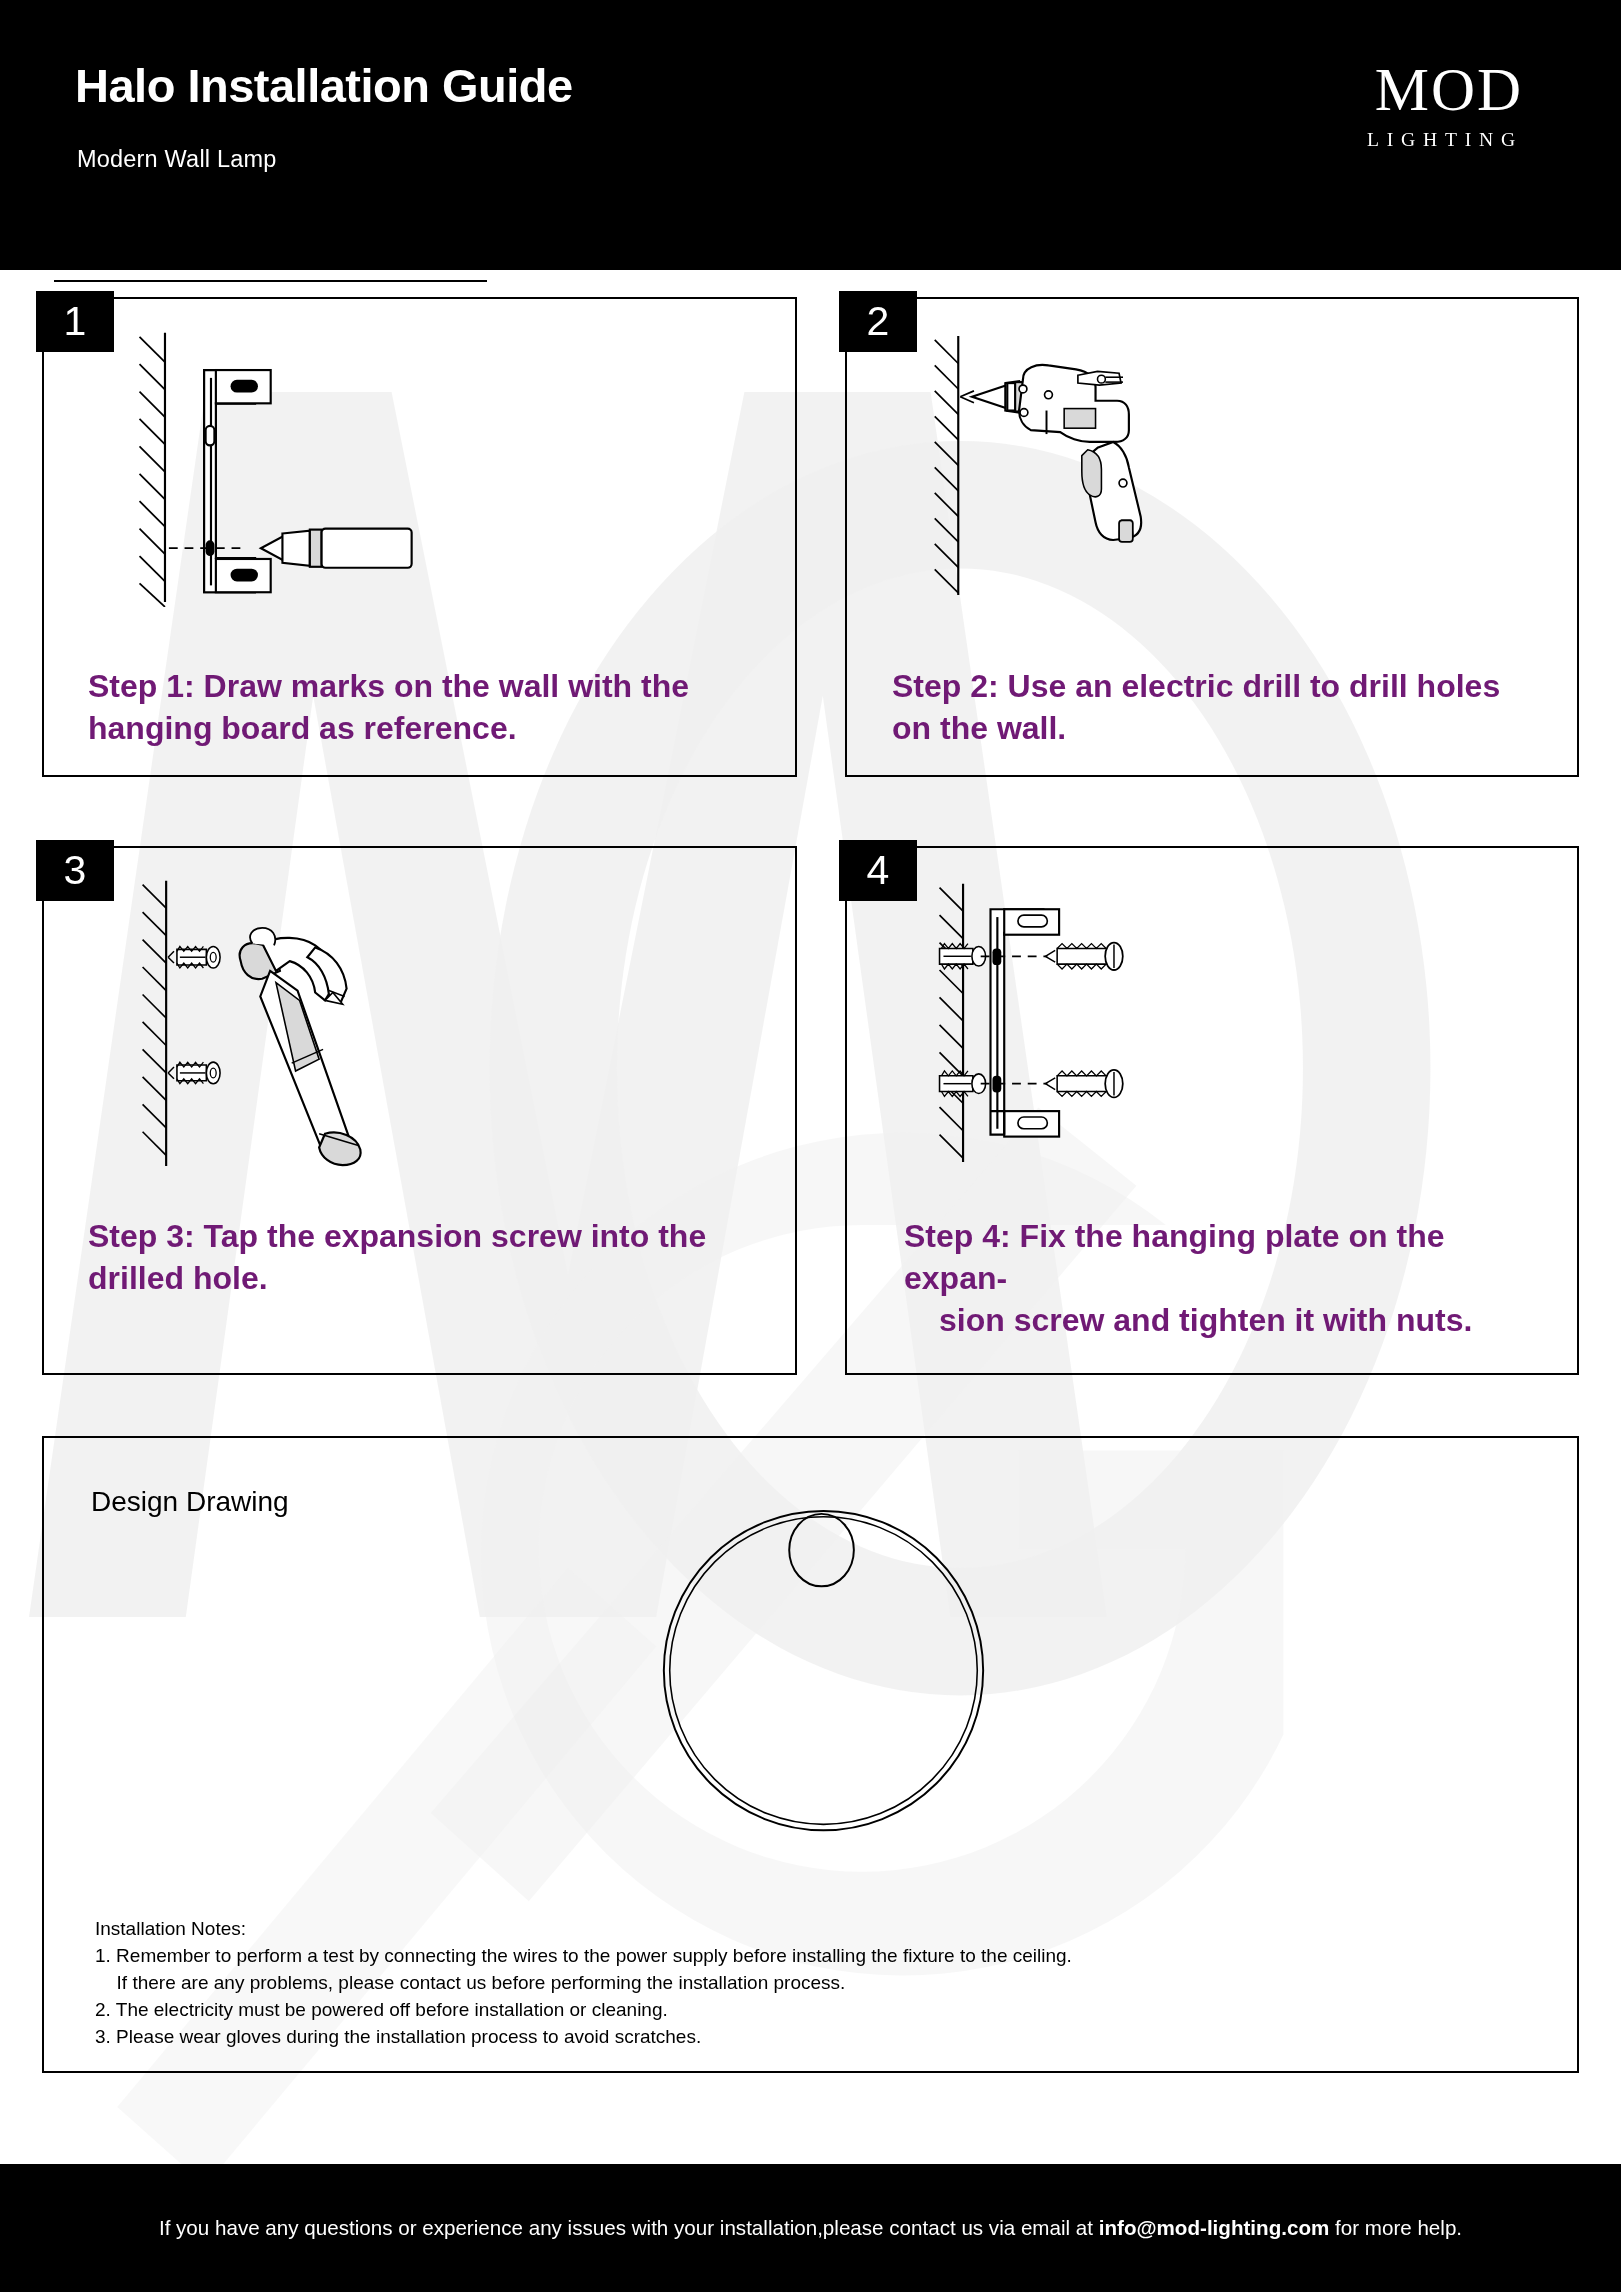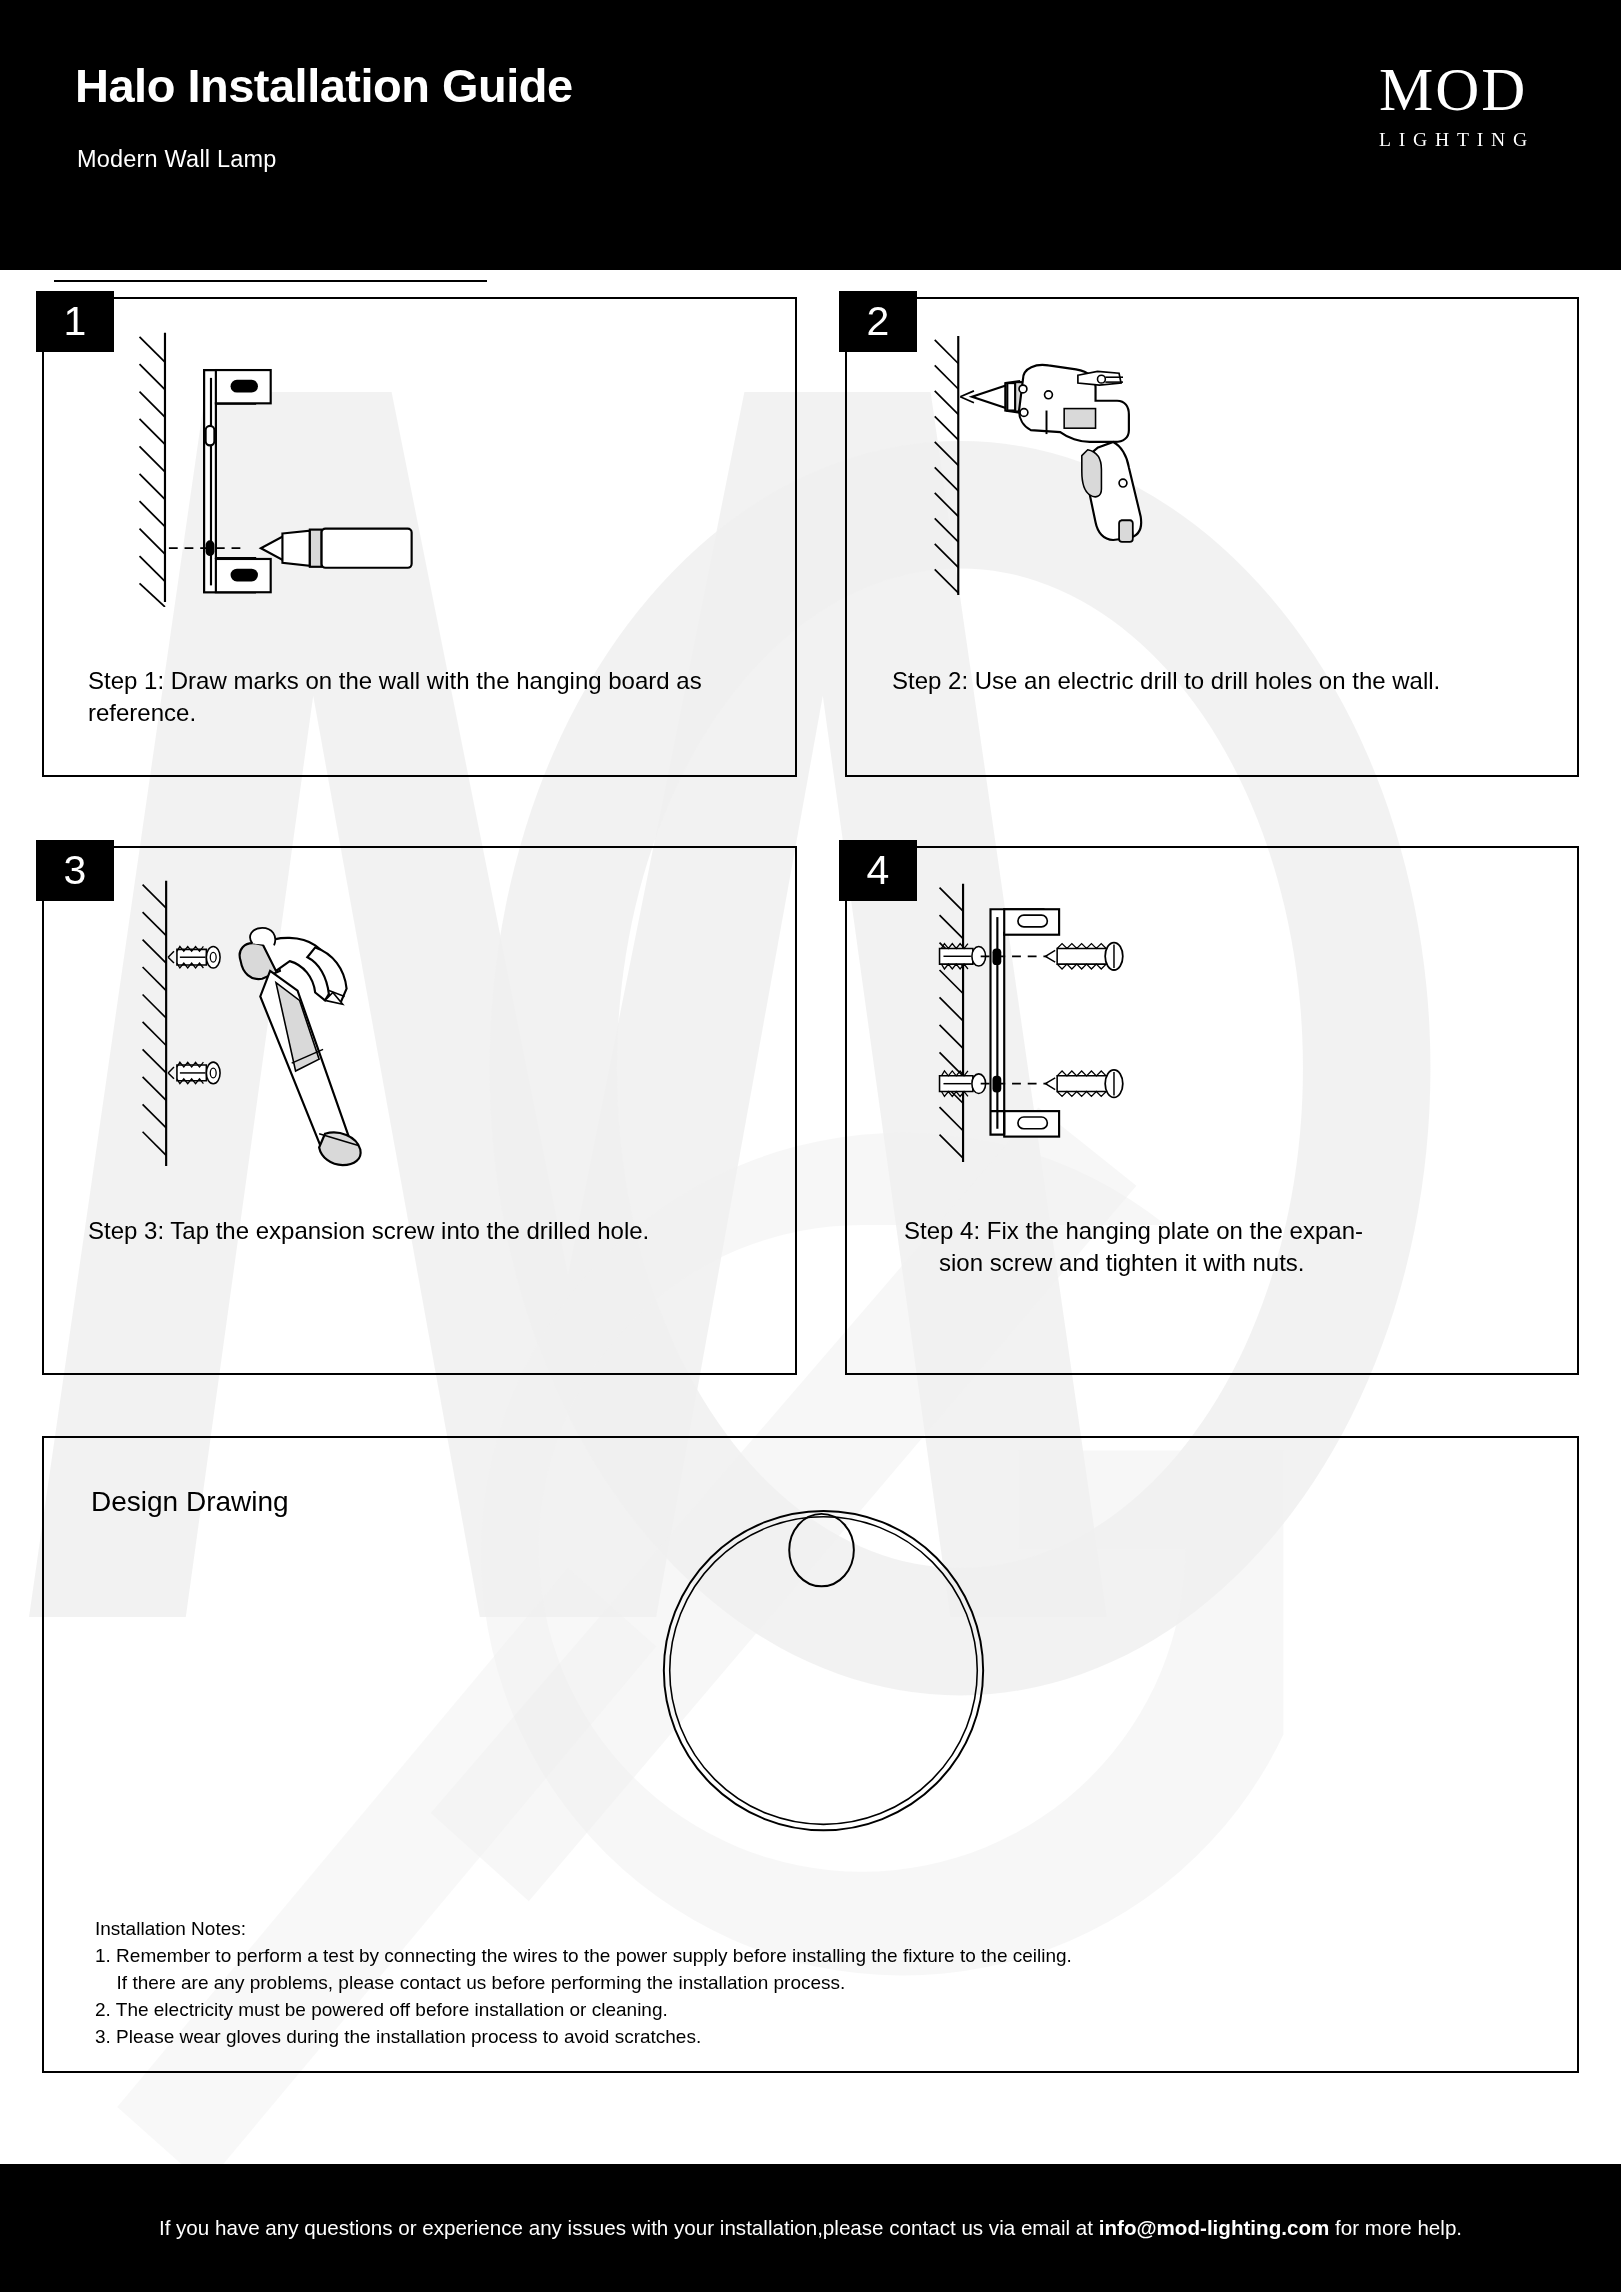--- a/index.html
+++ b/index.html
@@ -30,21 +30,21 @@
     color:#fff;font-size:47px;font-weight:bold;letter-spacing:-0.5px;
     line-height:1.05;white-space:nowrap;
   }
   .hdr-sub{
     position:absolute;left:77px;top:118px;
     color:#fff;font-size:23.5px;font-weight:400;letter-spacing:0.2px;
     white-space:nowrap;
     margin-top:28px;
   }
   .logo{
-    position:absolute;right:86px;top:61px;text-align:left;color:#fff;
+    position:absolute;right:98px;top:61px;text-align:right;color:#fff;
   }
   .logo-mod{
     font-family:"Liberation Serif", serif;
     font-size:61px;line-height:0.95;letter-spacing:2px;font-weight:400;
   }
   .logo-lighting{
     font-family:"Liberation Serif", serif;
     font-size:19.6px;letter-spacing:7.8px;margin-top:9.8px;font-weight:400;
   }
 
@@ -78,21 +78,21 @@
   .badge-3{left:36px;top:840px;}
   .badge-4{left:839px;top:840px;}
 
   .step-fig{position:absolute;z-index:3;}
   .fig-1{left:118px;top:323px;width:323px;height:284px;}
   .fig-2{left:921px;top:328px;width:353px;height:270px;}
   .fig-3{left:123px;top:867px;width:304px;height:304px;}
   .fig-4{left:912px;top:872px;width:304px;height:294px;}
 
   .step-text{
-    position:absolute;z-index:4;font-size:24px;line-height:1.32;color:#000000;
+    position:absolute;z-index:4;font-size:32px;line-height:1.32;color:#701a75;font-weight:bold;
   }
   .txt-1{left:88px;top:665px;width:647px;}
   .txt-2{left:892px;top:665px;width:627px;}
   .txt-3{left:88px;top:1215px;width:647px;}
   .txt-4{left:892px;top:1215px;width:647px;margin-left:12px;}
   .txt-4 .l2{display:block;padding-left:35px;}
 
   
   .design-panel{
     position:absolute;left:42px;top:1436px;width:1537px;height:637px;

